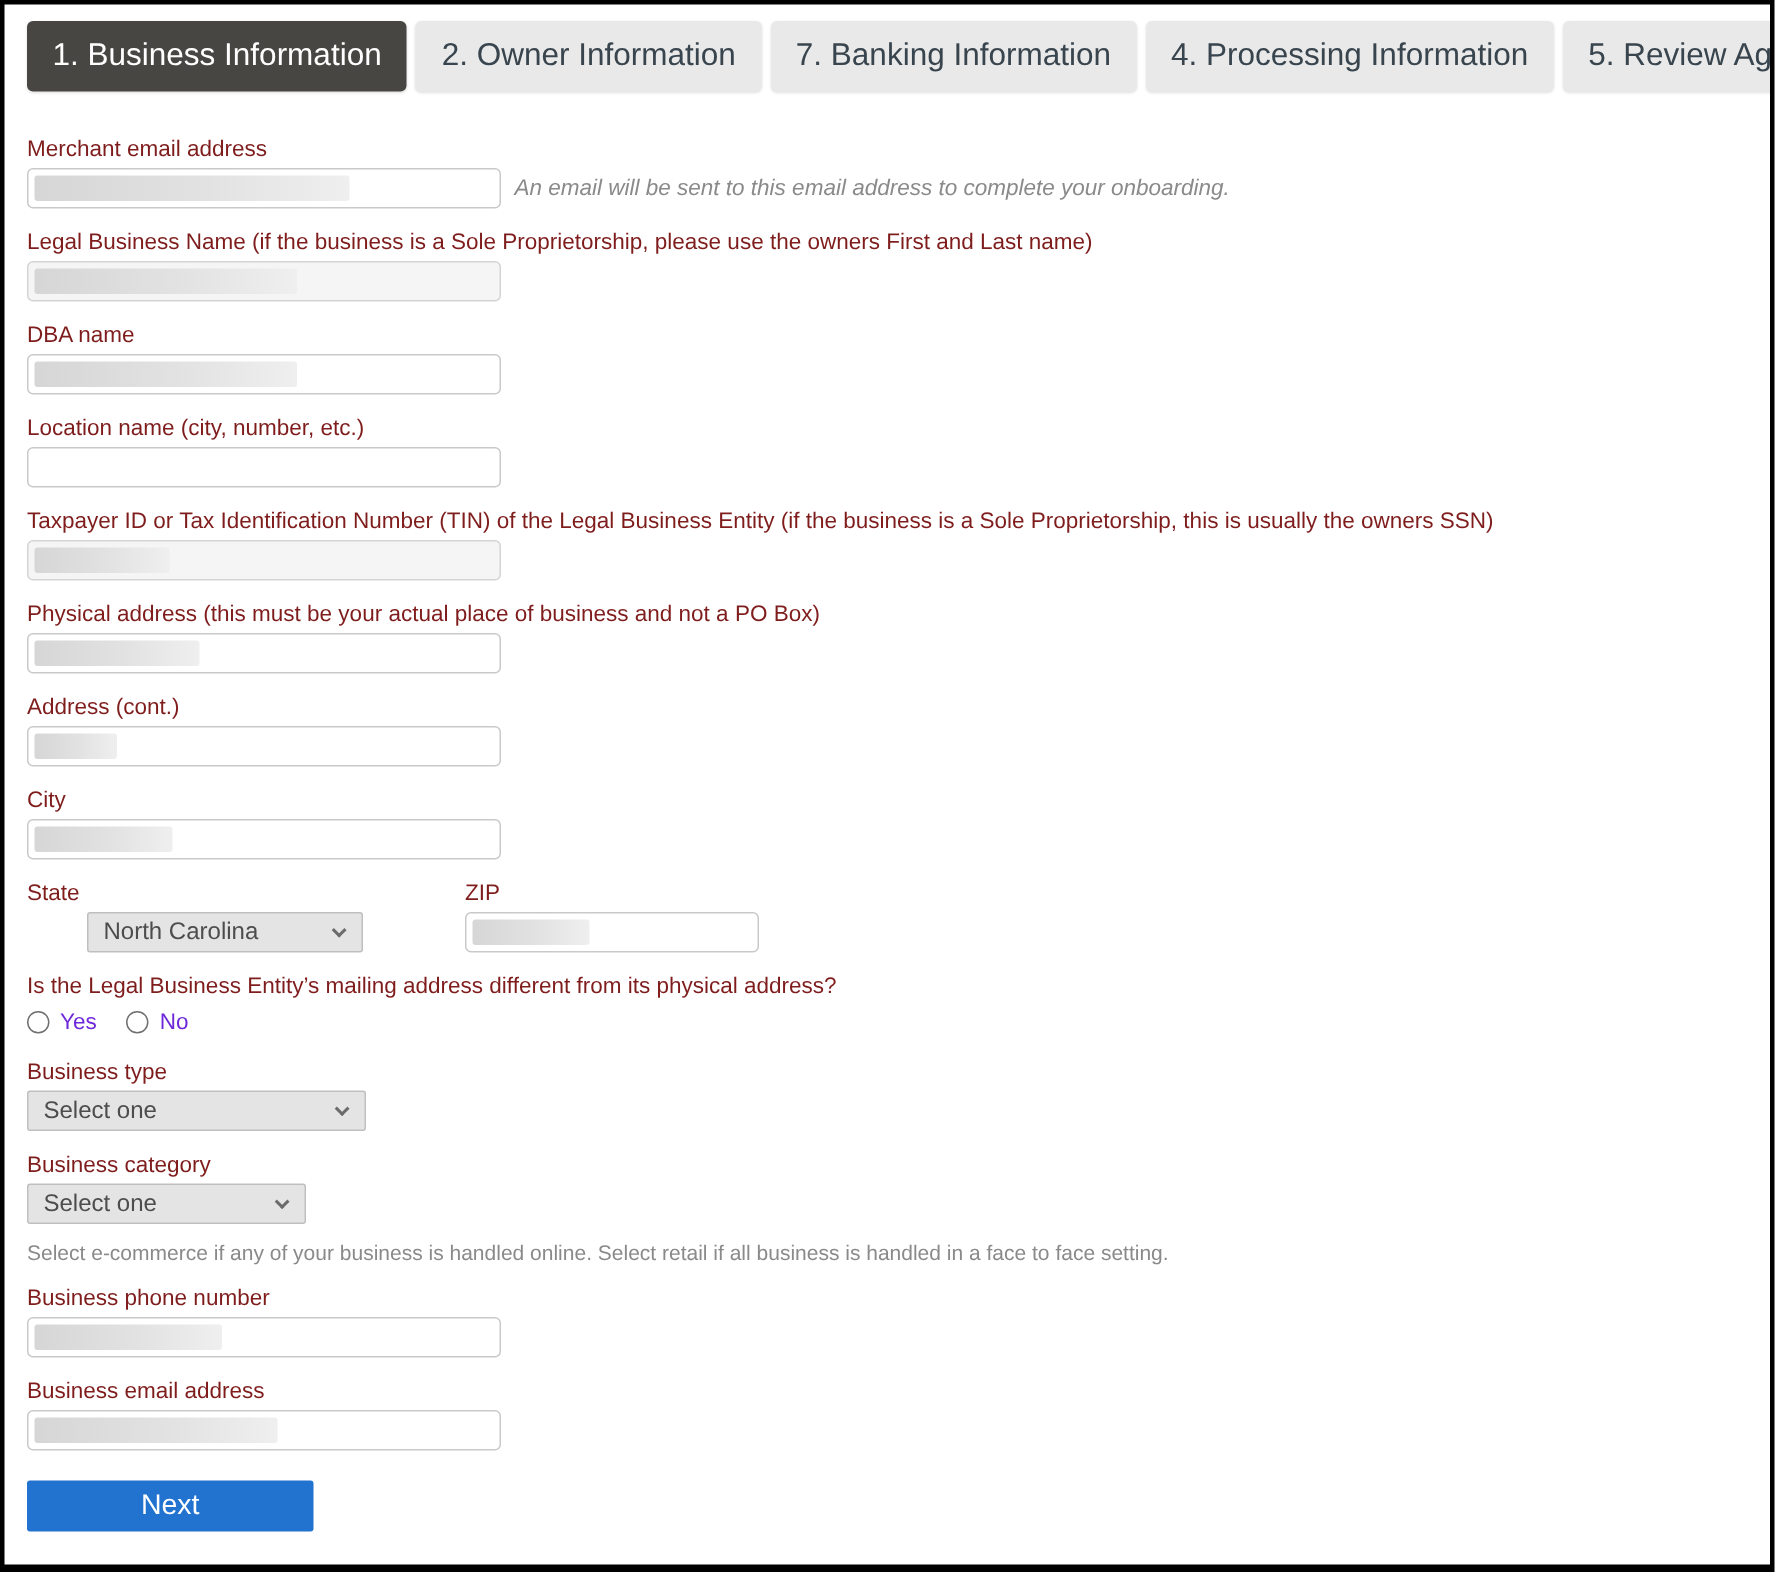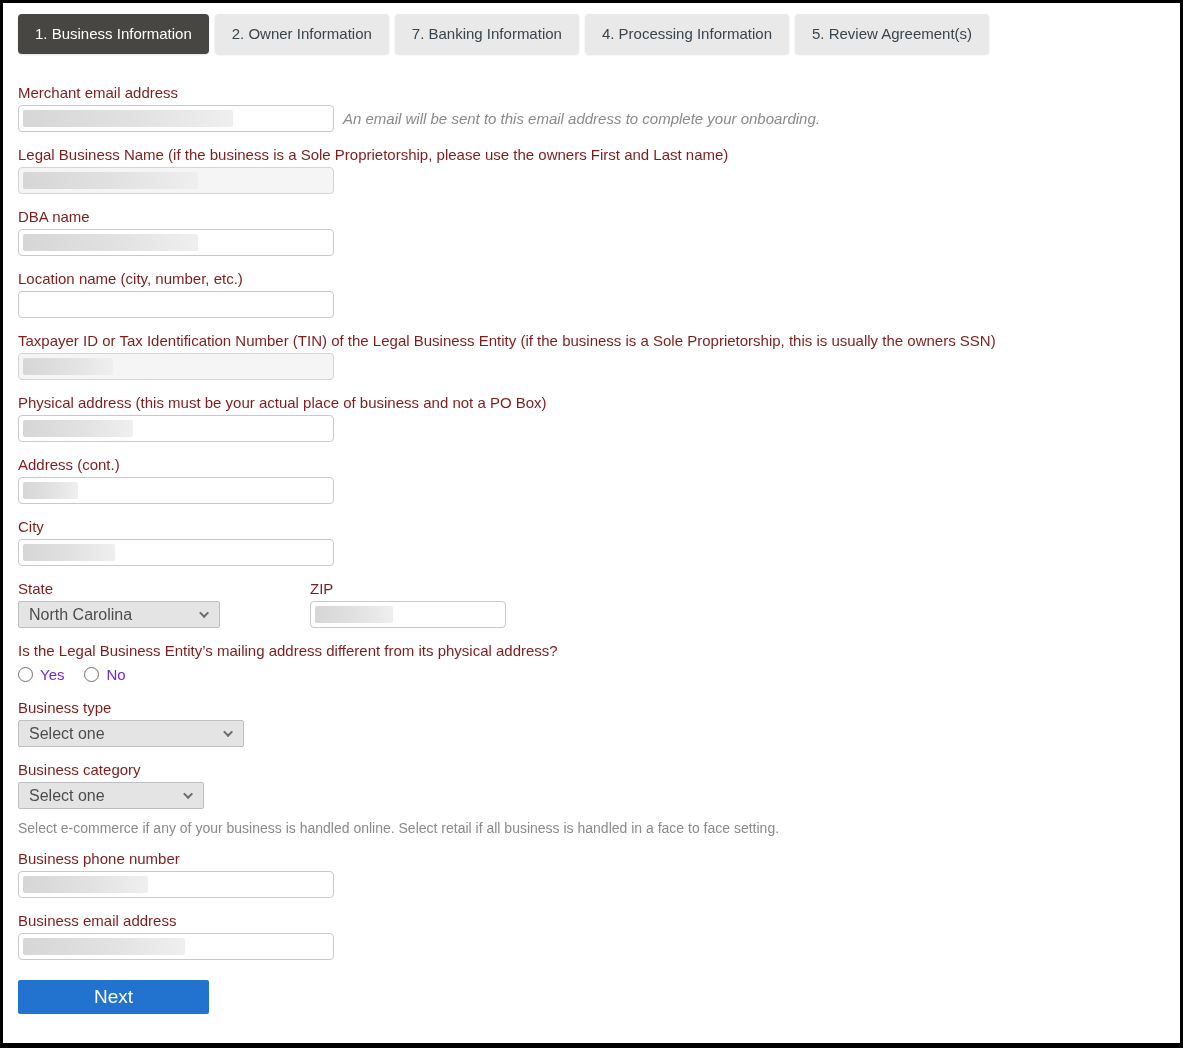--- a/index.html
+++ b/index.html
@@ -12,21 +12,21 @@
     overflow:hidden;
     color:#1c1c1c;
   }
   .page { padding:11px 15px 0 15px; }
 
   
   .tabs { display:flex; gap:6px; }
   .tab {
     background:#e9e9e9;
     color:#39454e;
-    font-size:15px;
+    font-size:21px;
     padding:11px 17px 12px 17px;
     border-radius:4px;
     cursor:pointer;
     box-shadow:0 1px 2px rgba(0,0,0,0.12);
     white-space:nowrap;
   }
   .tab.active {
     background:#474642;
     color:#ffffff;
   }
@@ -88,21 +88,21 @@
     cursor:pointer;
   }
   .select .chev {
     width:7px; height:7px;
     border-left:2px solid #6b6b6b;
     border-bottom:2px solid #6b6b6b;
     transform:rotate(-45deg) translateY(-2px);
     flex:0 0 auto;
     margin-left:8px;
   }
-  .w-state { width:202px; }
+  .w-state { width:184px;margin-left:40px; }
   .w-type  { width:226px; }
   .w-cat   { width:186px; }
 
   
   .two-col { display:flex; }
   .col-state { width:292px; }
   .col-zip .input { width:196px; }
 
   
   .radio-row { display:flex; align-items:center; gap:20px; margin:6px 0 16px 0; }

